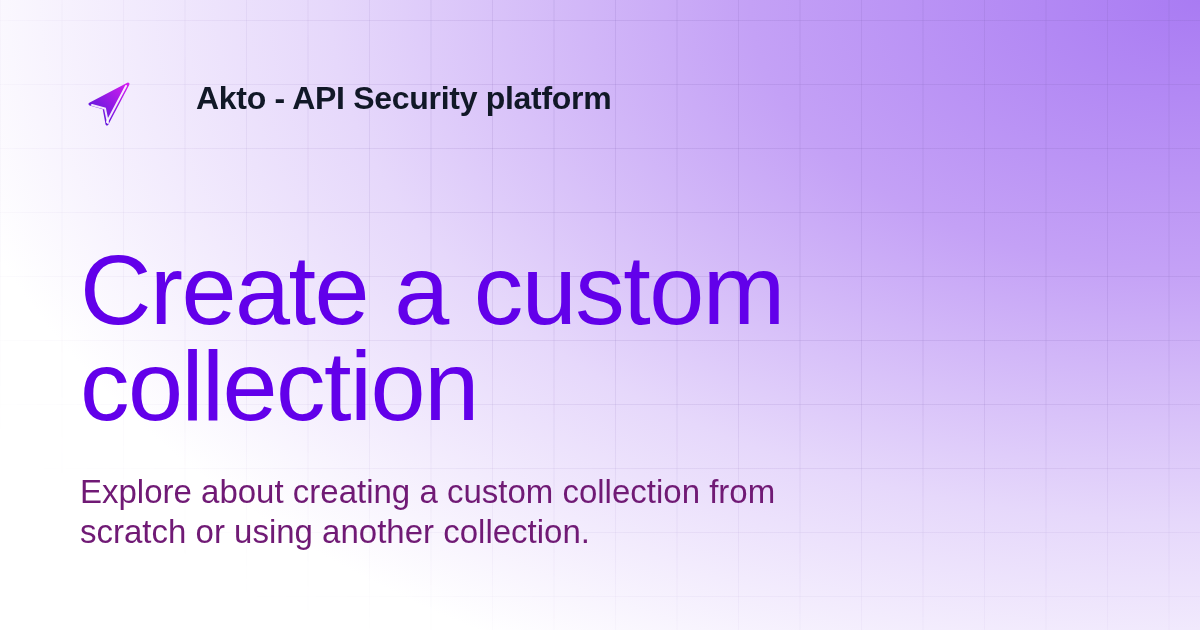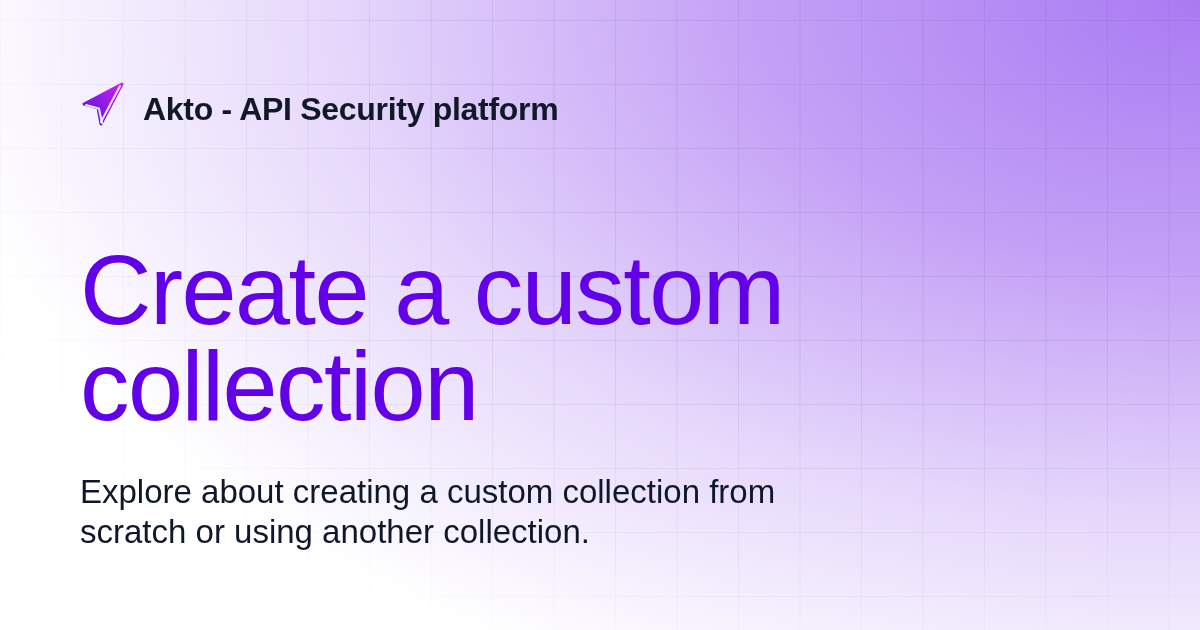--- a/index.html
+++ b/index.html
@@ -13,25 +13,25 @@
     .grid {
       position: absolute; inset: 0;
       background-image:
         linear-gradient(to right, rgba(120, 90, 170, 0.14) 1px, transparent 1px),
         linear-gradient(to bottom, rgba(120, 90, 170, 0.14) 1px, transparent 1px);
       background-size: 61.5px 64px;
       background-position: 0px 20px;
       -webkit-mask-image: radial-gradient(ellipse 1300px 720px at 900px 150px, #000 30%, rgba(0,0,0,0.5) 55%, transparent 80%);
       mask-image: radial-gradient(ellipse 1300px 720px at 900px 150px, #000 30%, rgba(0,0,0,0.5) 55%, transparent 80%);
     }
-    .brand { position: absolute; left: 78px; top: 80px; display: flex; align-items: flex-end; height: 48px; }
+    .brand { position: absolute; left: 84px; top: 80px; display: flex; align-items: flex-start; height: 48px; gap: 47px; }
     .logo { width: 48px; height: 48px; display: block; margin-right: 17px; }
     .brand-name { font-size: 32px; font-weight: 700; color: #111827; letter-spacing: -0.3px; }
     .title { position: absolute; left: 80px; top: 242px; margin: 0; font-size: 99px; line-height: 96px; font-weight: 400; color: #6200ea; letter-spacing: -1.5px; width: 900px; }
-    .subtitle { position: absolute; left: 80px; top: 472px; margin: 0; font-size: 33px; line-height: 40px; color: #0f172a; width: 760px; font-weight: 400; }
+    .subtitle { position: absolute; left: 80px; top: 472px; margin: 0; font-size: 33px; line-height: 40px; color: #701a75; width: 760px; font-weight: 400; }
   </style>
 </head>
 <body>
 
 <div class="bg"></div>
 <div class="grid"></div>
 
 <div class="brand">
   <svg class="logo" viewBox="0 0 48 48">
     <defs>

